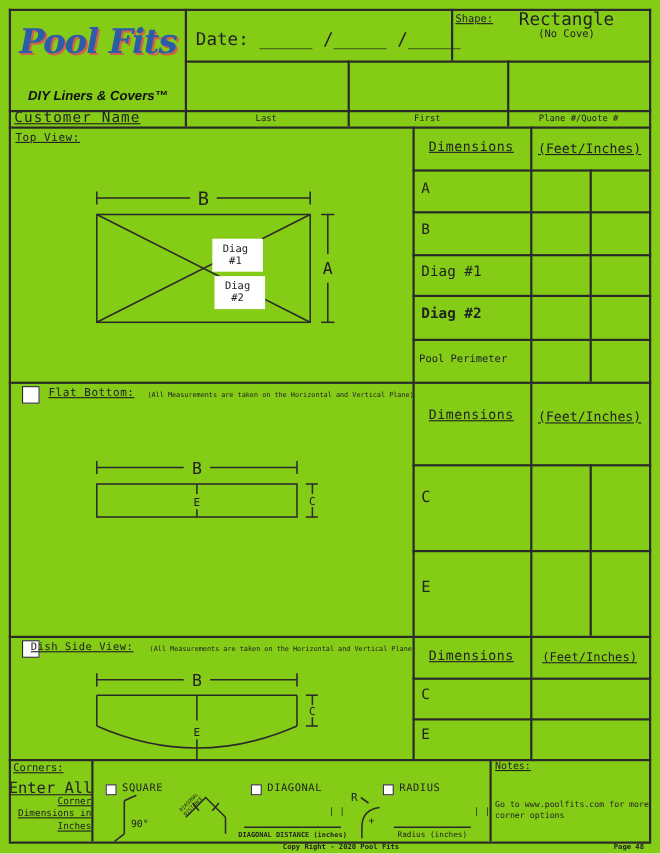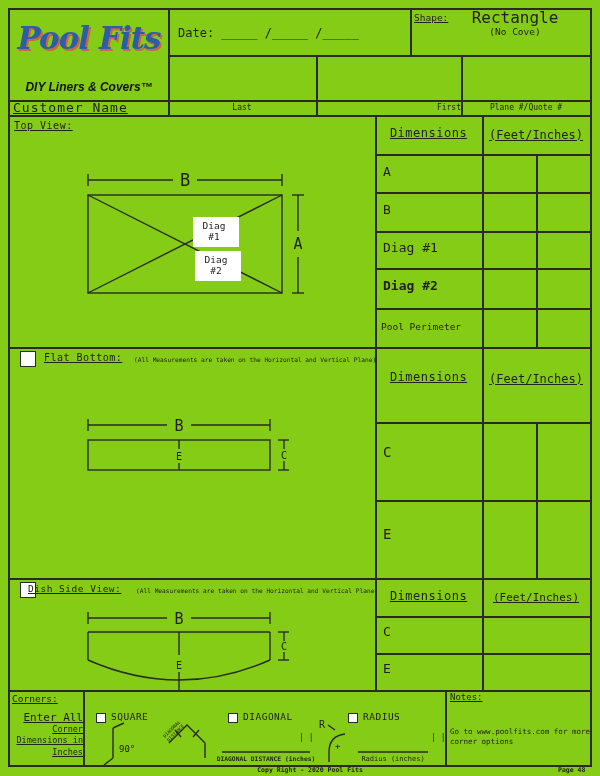--- a/index.html
+++ b/index.html
@@ -21,34 +21,34 @@
   .bold{font-weight:bold;}
 </style>
 </head>
 <body>
 
 <div id="page">
 
   <div class="abs logo-title" style="left:10px;top:20px;width:158px;text-align:center;font-size:31px;letter-spacing:-1px;">Pool Fits</div>
   <div class="abs logo-sub" style="left:10px;top:80px;width:158px;text-align:center;font-size:12px;">DIY Liners &amp; Covers™</div>
 
-  <div class="abs cad" style="left:178px;top:26px;font-size:12px;">
+  <div class="abs cad" style="left:178px;top:26px;font-size:16px;">
     <span>Date:</span>
     <span>_____ /_____ /_____</span>
   </div>
 
   <div class="abs cad ul" style="left:414px;top:12px;font-size:9.5px;">Shape:</div>
   <div class="abs" style="left:442px;top:9px;width:146px;">
     <div class="cad ctr" style="font-size:16px;line-height:17px;">Rectangle</div>
     <div class="cad ctr" style="font-size:9.5px;line-height:11px;">(No Cove)</div>
   </div>
 
   <div class="abs cad ul" style="left:13px;top:100px;font-size:13px;letter-spacing:1px;">Customer Name</div>
   <div class="abs cad ctr" style="left:168px;top:103px;width:148px;font-size:8px;">Last</div>
-  <div class="abs cad ctr" style="left:316px;top:103px;width:145px;font-size:8px;text-align:right;">First</div>
+  <div class="abs cad ctr" style="left:316px;top:103px;width:145px;font-size:8px;">First</div>
   <div class="abs cad ctr" style="left:461px;top:103px;width:130px;font-size:8px;">Plane #/Quote #</div>
 
   <div class="abs cad ul" style="left:14px;top:120px;font-size:10px;letter-spacing:0.5px;">Top View:</div>
 
   <svg style="left:60px;top:165px;" width="260" height="145" viewBox="0 0 260 145">
     <line x1="28" y1="9" x2="28" y2="21"></line>
     <line x1="222" y1="9" x2="222" y2="21"></line>
     <line x1="28" y1="15" x2="113" y2="15"></line>
     <line x1="137" y1="15" x2="222" y2="15"></line>
     <text x="125" y="21" text-anchor="middle" font-size="17">B</text>
@@ -123,21 +123,21 @@
     <text x="224" y="50" text-anchor="middle" font-size="10">C</text>
   </svg>
 
   <div class="abs cad ul ctr" style="left:375px;top:589px;width:107px;font-size:12px;letter-spacing:0.5px;">Dimensions</div>
   <div class="abs cad ul ctr" style="left:482px;top:591px;width:108px;font-size:11px;">(Feet/Inches)</div>
   <div class="abs cad" style="left:383px;top:624px;font-size:13px;">C</div>
   <div class="abs cad" style="left:383px;top:661px;font-size:13px;">E</div>
 
   <div class="abs cad ul" style="left:12px;top:693px;font-size:9.5px;">Corners:</div>
   <div class="abs" style="left:8px;top:712px;width:75px;text-align:center;">
-    <div class="cad ul" style="font-size:11px;line-height:11.5px;">Enter All</div>
+    <div class="cad ul" style="font-size:14px;line-height:11.5px;">Enter All</div>
     <div class="cad ul" style="font-size:8.5px;line-height:11.5px;">Corner</div>
     <div class="cad ul" style="font-size:8.5px;line-height:11.5px;">Dimensions in</div>
     <div class="cad ul" style="font-size:8.5px;line-height:11.5px;">Inches</div>
   </div>
 
 
   <div class="cbox" style="left:96px;top:713px;width:8px;height:8px;border-width:1.2px;"></div>
   <div class="abs cad" style="left:111px;top:711px;font-size:9.5px;letter-spacing:0.5px;">SQUARE</div>
   <div class="cbox" style="left:228px;top:713px;width:8px;height:8px;border-width:1.2px;"></div>
   <div class="abs cad" style="left:243px;top:711px;font-size:9.5px;letter-spacing:0.5px;">DIAGONAL</div>

